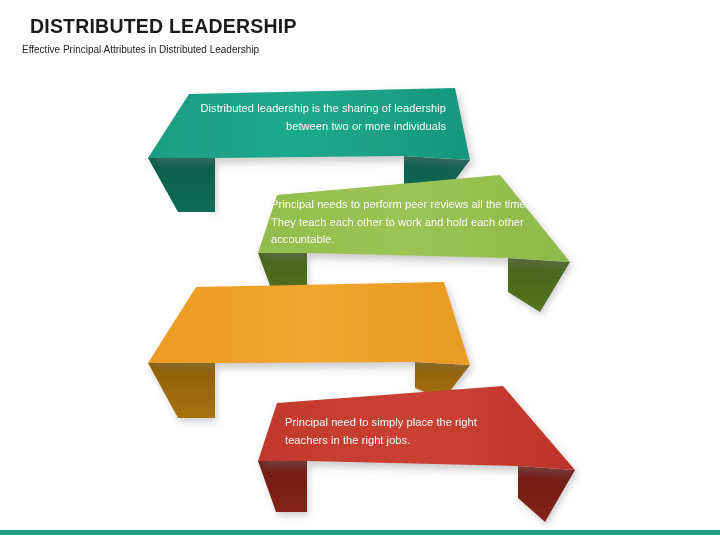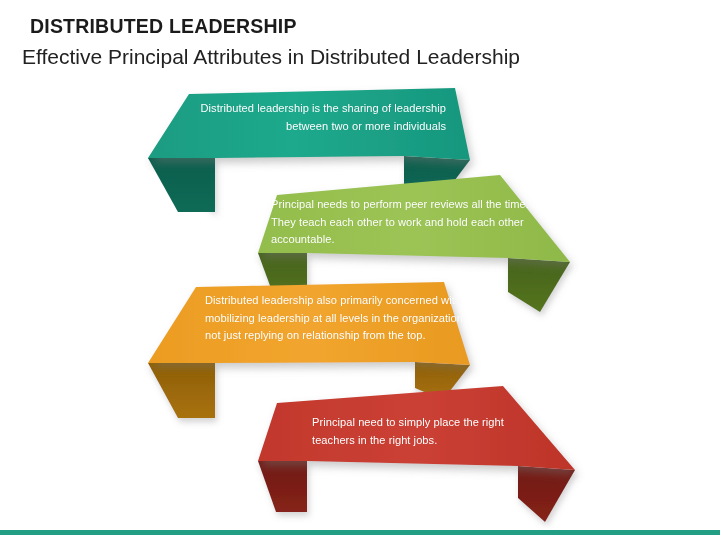--- a/index.html
+++ b/index.html
@@ -29,21 +29,21 @@
   .slide-title {
     font-size: 19.5px;
     font-weight: bold;
     color: #1b1b1b;
     letter-spacing: 0.2px;
     line-height: 1.25;
     margin: 0 0 6px 8px;
     white-space: nowrap;
   }
   .slide-subtitle {
-    font-size: 21px;
+    font-size: 10px;
     font-weight: normal;
     color: #222222;
     line-height: 1.25;
     margin: 0;
     white-space: nowrap;
   }
   .diagram {
     position: absolute;
     left: 0;
     top: 0;
@@ -155,17 +155,16 @@
 
     <g>
       <polygon filter="url(#fold-shadow)" fill="url(#grad-red-fold)" points="258,461 307,461 307,512 276,512"></polygon>
       <polygon filter="url(#fold-shadow)" fill="url(#grad-red-fold)" points="518,466 575,470 545,522 518,498"></polygon>
       <polygon filter="url(#soft-shadow)" fill="url(#grad-red)" points="277,403 503,386 575,470 518,466 307,461 258,461"></polygon>
     </g>
   </svg>
 
   <div class="ribbon-text" id="txt-0" style="color: rgb(255, 255, 255); text-align: right;">Distributed leadership is the sharing of leadership between two or more individuals</div>
   <div class="ribbon-text" id="txt-1" style="color: rgb(255, 255, 255);">Principal needs to perform peer reviews all the time. They teach each other to work and hold each other accountable.</div>
-  <div class="ribbon-text" id="txt-2" style="color: rgb(255, 255, 255);">Distributed leadership also primarily concerned with mobilizing leadership at all levels in the organization not just replying on relationship from the top.</div>
-  <div class="ribbon-text" id="txt-3" style="color: rgb(255, 255, 255); margin-left: 27px;">Principal need to simply place the right teachers in the right jobs.</div>
+  <div class="ribbon-text" id="txt-3" style="color: rgb(255, 255, 255);">Principal need to simply place the right teachers in the right jobs.</div>
 
   <div class="bottom-bar" style="background: rgb(33, 158, 132);"></div>
 </div>
 
 </body></html>

